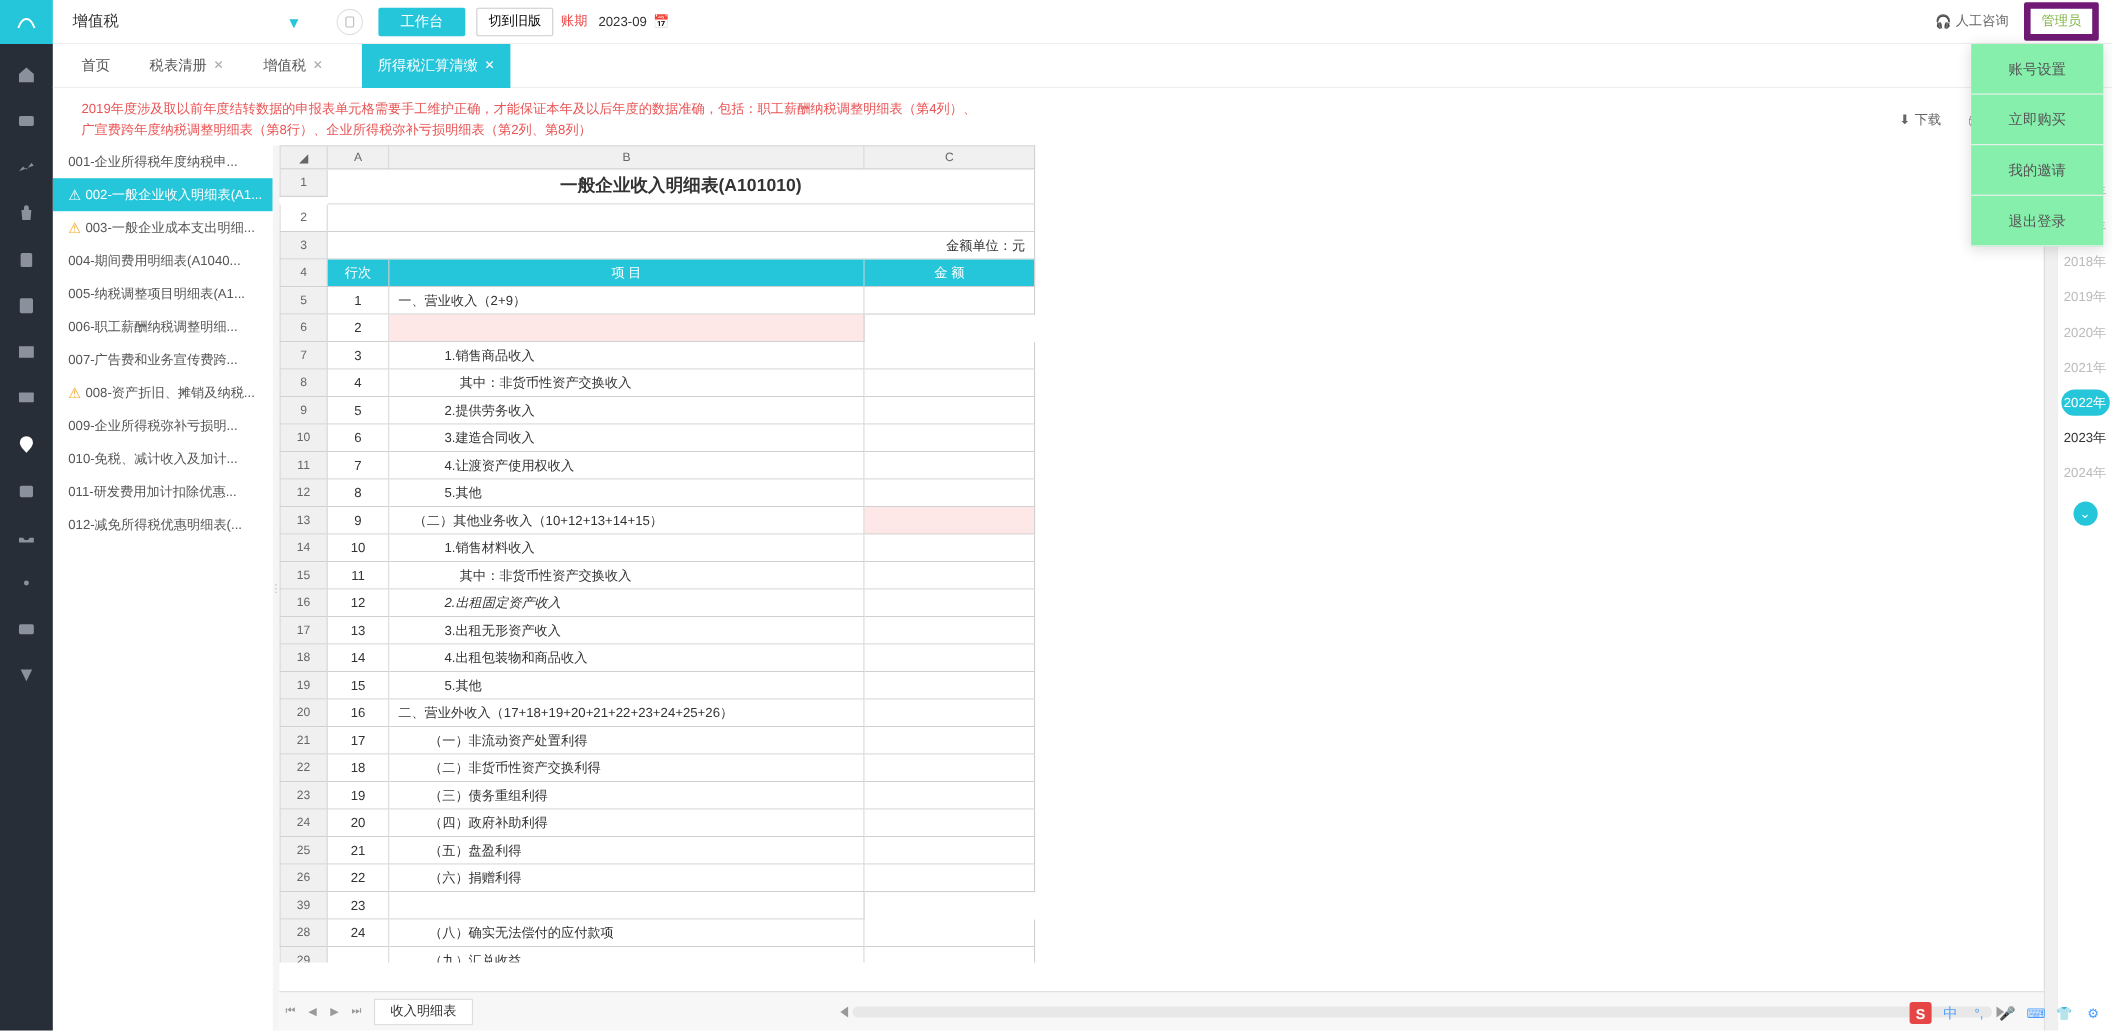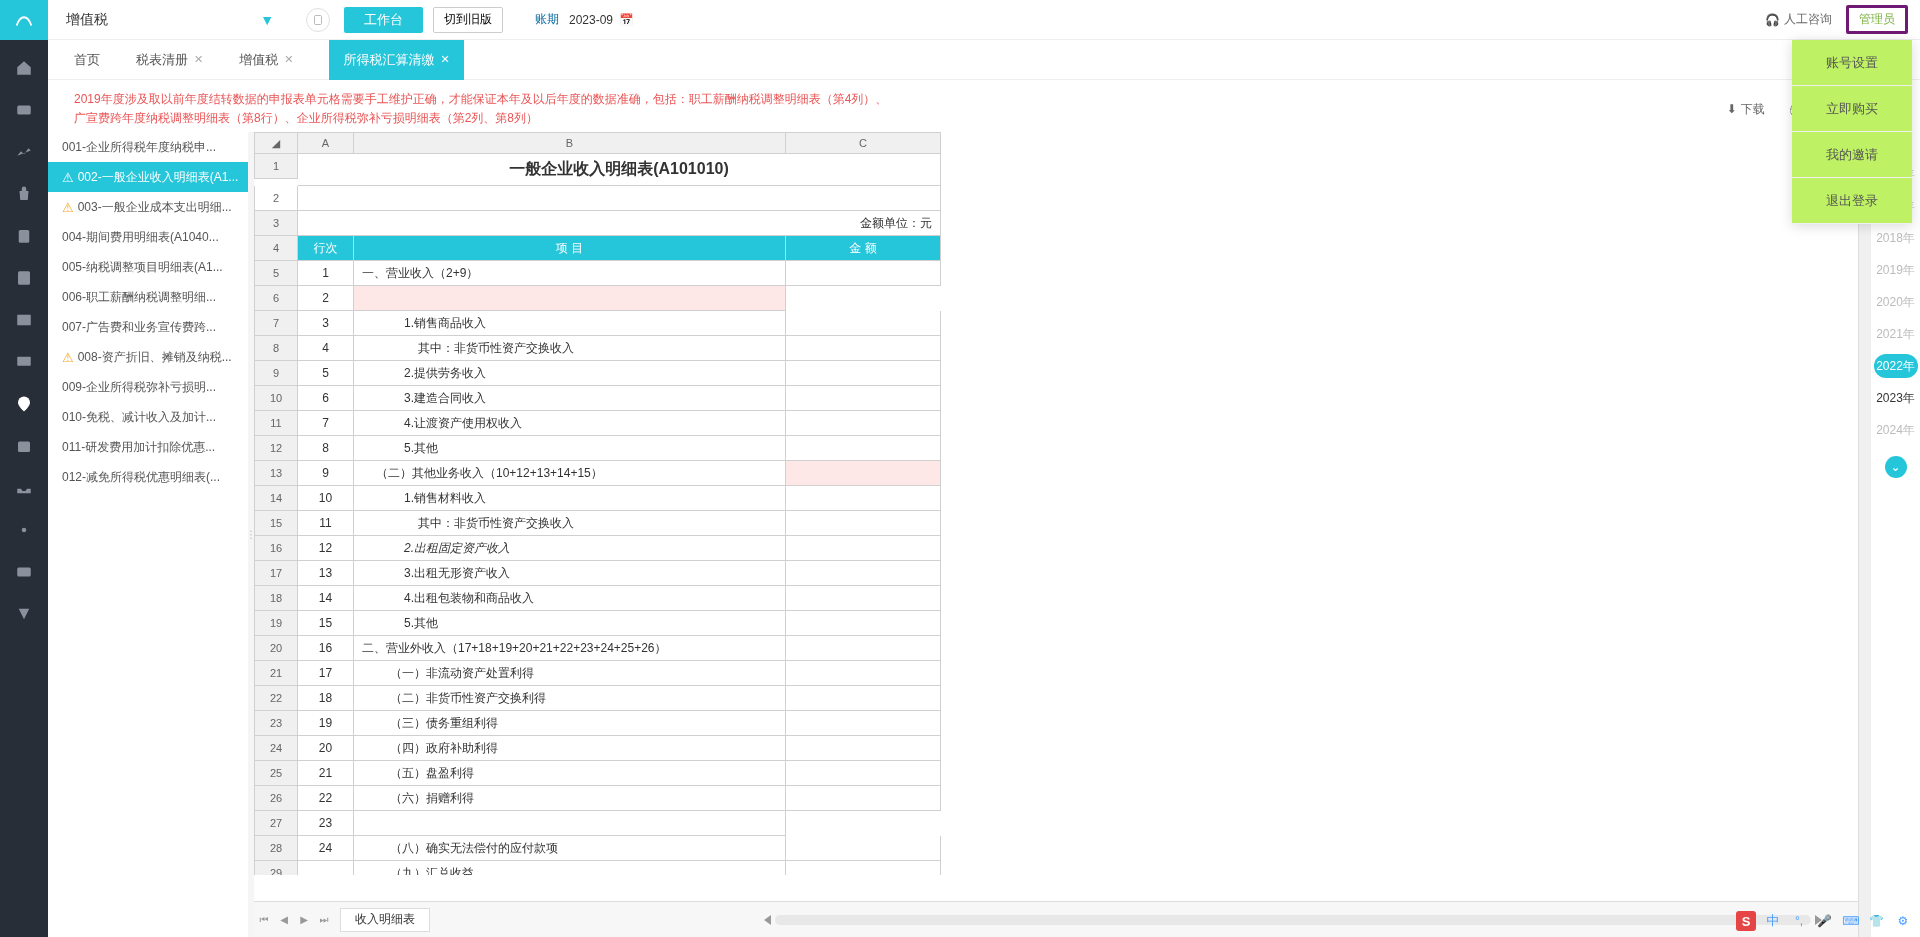--- a/index.html
+++ b/index.html
@@ -6,26 +6,26 @@
 body{width:1920px;height:937px;background:#fff;overflow:hidden;font-size:12px;color:#333;position:relative}
 .top-bar{height:40px;display:flex;align-items:center;background:#fff;border-bottom:1px solid #eee;padding-right:12px}
 .logo-box{width:48px;height:40px;background:#26c6da;display:flex;align-items:center;justify-content:center}
 .logo-box svg{width:22px;height:22px;fill:#fff}
 .module-select{display:flex;align-items:center;width:240px;padding-left:18px;cursor:pointer}
 .module-select span{font-size:14px}
 .chev{margin-left:auto;margin-right:14px;color:#26c6da;font-size:12px}
 .circ-btn{width:24px;height:24px;border:1px solid #e0e0e0;border-radius:50%;display:flex;align-items:center;justify-content:center;color:#bbb;margin-left:18px}
 .workbench-btn{background:#26c6da;color:#fff;border:none;border-radius:2px;height:26px;padding:0 20px;margin-left:14px;font-size:13px;cursor:pointer}
 .oldver-btn{background:#fff;border:1px solid #ccc;border-radius:2px;height:26px;padding:0 10px;margin-left:10px;font-size:12px;cursor:pointer}
-.period-lbl{margin-left:32px;font-size:12px;color:#0369a1}
+.period-lbl{margin-left:7px;font-size:12px;color:#ef4444}
 .period-val{margin-left:10px;font-size:12px}
 .cal-icon{margin-left:6px;color:#26c6da}
 .spacer{flex:1}
 .consult{display:flex;align-items:center;gap:4px;color:#666;cursor:pointer;margin-right:14px}
-.admin-btn{border:3px solid #701a75;color:#7cb342;background:#fff;padding:3px 10px;border-radius:2px;cursor:pointer;font-size:12px}
+.admin-btn{border:6px solid #701a75;color:#7cb342;background:#fff;padding:3px 10px;border-radius:2px;cursor:pointer;font-size:12px}
 
 .main{display:flex;height:calc(100% - 40px)}
 .left-nav{width:48px;background:#282e38;display:flex;flex-direction:column;align-items:center;gap:22px;padding-top:18px}
 .left-nav .nav-item{width:20px;height:20px;display:flex;align-items:center;justify-content:center;color:#8a919c;cursor:pointer}
 .left-nav .nav-item.active{color:#fff}
 .left-nav svg{width:18px;height:18px;fill:currentColor}
 
 .content{flex:1;display:flex;flex-direction:column;min-width:0}
 .tabs{height:40px;display:flex;align-items:center;border-bottom:1px solid #eee;padding-left:26px;gap:36px}
 .tab{display:flex;align-items:center;gap:6px;height:40px;font-size:13px;color:#555;cursor:pointer}
@@ -72,21 +72,21 @@
 .hs-triangle{width:0;height:0;border-top:5px solid transparent;border-bottom:5px solid transparent;cursor:pointer}
 .hs-tl{border-right:7px solid #999;margin-right:4px}
 .hs-tr{border-left:7px solid #999;margin-left:4px}
 
 .year-strip{width:50px;background:#fff;border-left:1px solid #eee;display:flex;flex-direction:column;align-items:center;padding-top:30px;gap:8px}
 .year{font-size:12px;color:#bbb;height:24px;display:flex;align-items:center;justify-content:center;width:44px;border-radius:12px;cursor:pointer}
 .year.sel{background:#26c6da;color:#fff}
 .year.cur{color:#333}
 .year-more{width:22px;height:22px;border-radius:50%;background:#26c6da;color:#fff;display:flex;align-items:center;justify-content:center;margin-top:6px;cursor:pointer;font-size:12px}
 
-.dropdown{position:absolute;top:40px;right:8px;width:120px;background:#bef264;box-shadow:0 2px 12px rgba(0,0,0,.15);z-index:100}
+.dropdown{position:absolute;top:40px;right:8px;width:120px;background:#86efac;box-shadow:0 2px 12px rgba(0,0,0,.15);z-index:100}
 .dropdown div{height:46px;display:flex;align-items:center;justify-content:center;font-size:13px;color:#555;border-bottom:1px solid #f0f0f0;cursor:pointer}
 
 .ime-bar{position:absolute;bottom:6px;right:8px;display:flex;align-items:center;gap:8px}
 .ime-s{width:20px;height:20px;background:#e64545;color:#fff;border-radius:3px;display:flex;align-items:center;justify-content:center;font-size:13px;font-weight:700}
 .ime-ico{width:18px;height:18px;display:flex;align-items:center;justify-content:center}
 
 .vscroll{width:12px;background:#f0f0f0;border-left:1px solid #ddd}
 </style>
 </head>
 <body>
@@ -427,21 +427,21 @@
                 <div class="rcell item-col" style="padding-left: 36px;">（五）盘盈利得</div>
                 <div class="rcell amt-col"></div>
               </div>
               <div class="grid">
                 <div class="rcell rnum">26</div>
                 <div class="rcell line-col">22</div>
                 <div class="rcell item-col" style="padding-left: 36px;">（六）捐赠利得</div>
                 <div class="rcell amt-col"></div>
               </div>
               <div class="grid">
-                <div class="rcell rnum">27</div>
+                <div class="rcell rnum">39</div>
                 <div class="rcell line-col">23</div>
                 <div class="rcell amt-col"></div>
               </div>
               <div class="grid">
                 <div class="rcell rnum">28</div>
                 <div class="rcell line-col">24</div>
                 <div class="rcell item-col" style="padding-left: 36px;">（八）确实无法偿付的应付款项</div>
                 <div class="rcell amt-col"></div>
               </div>
               <div class="grid" style="height: 14px; overflow: hidden;">

